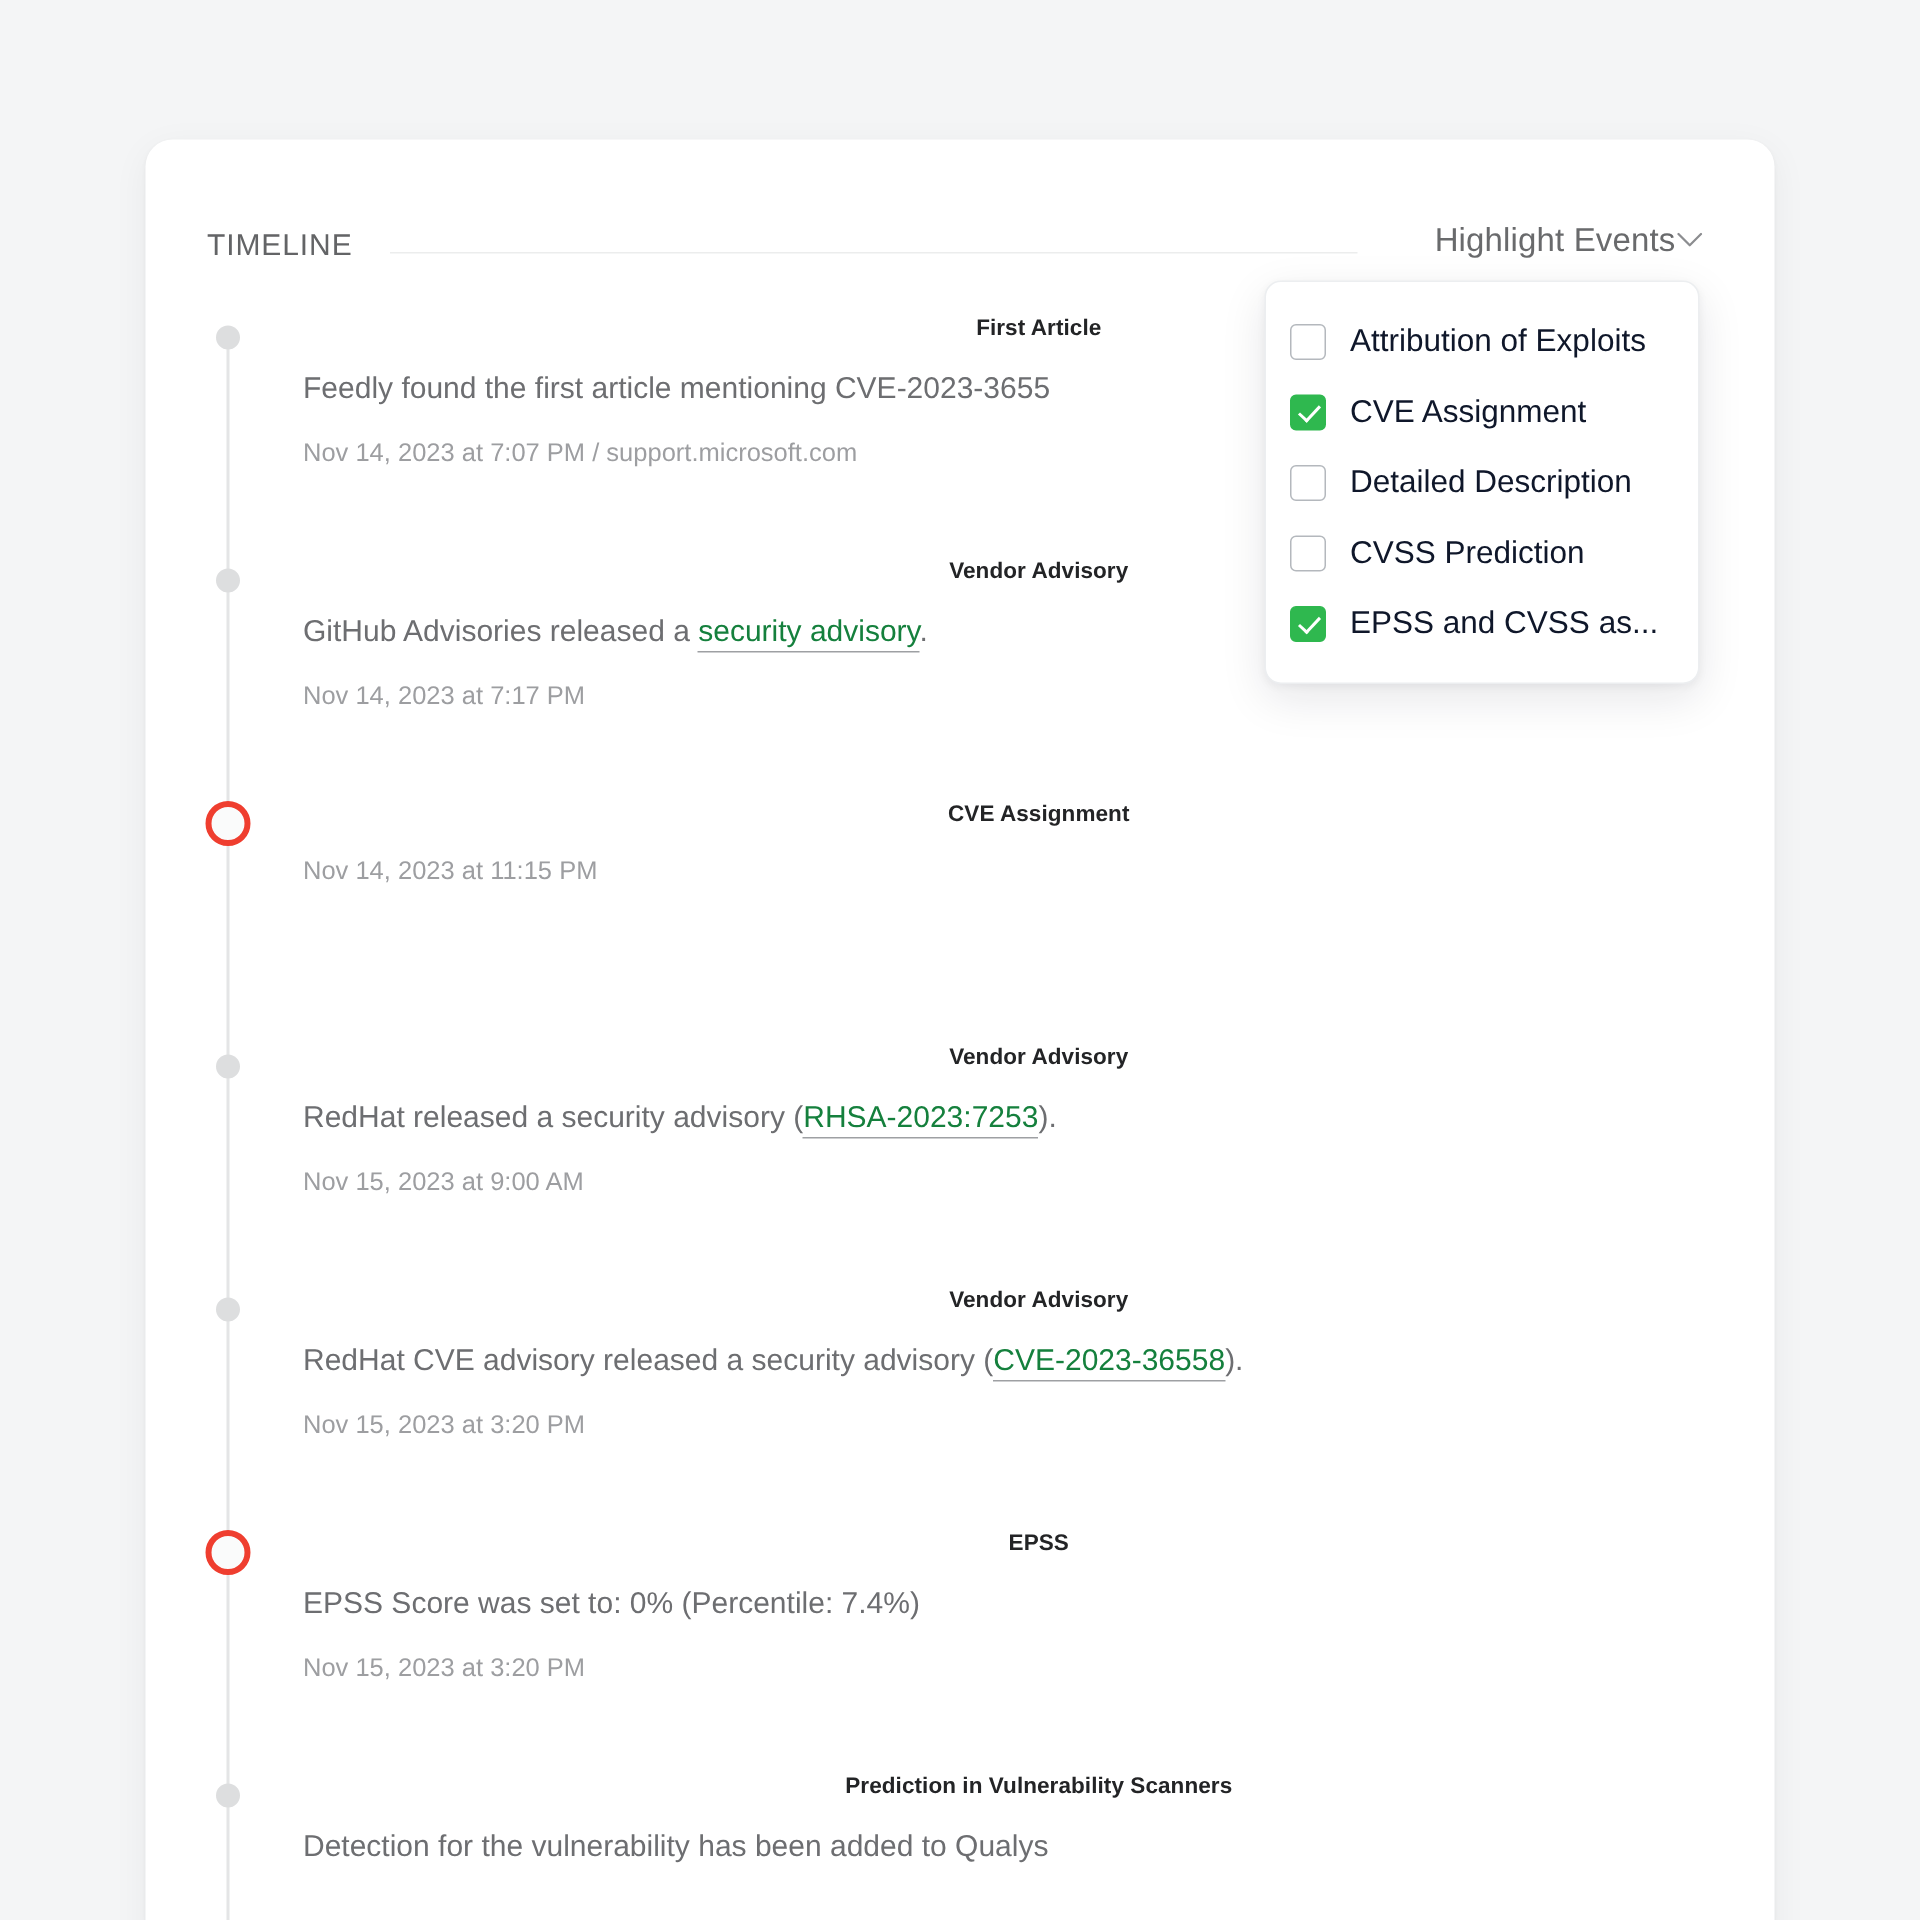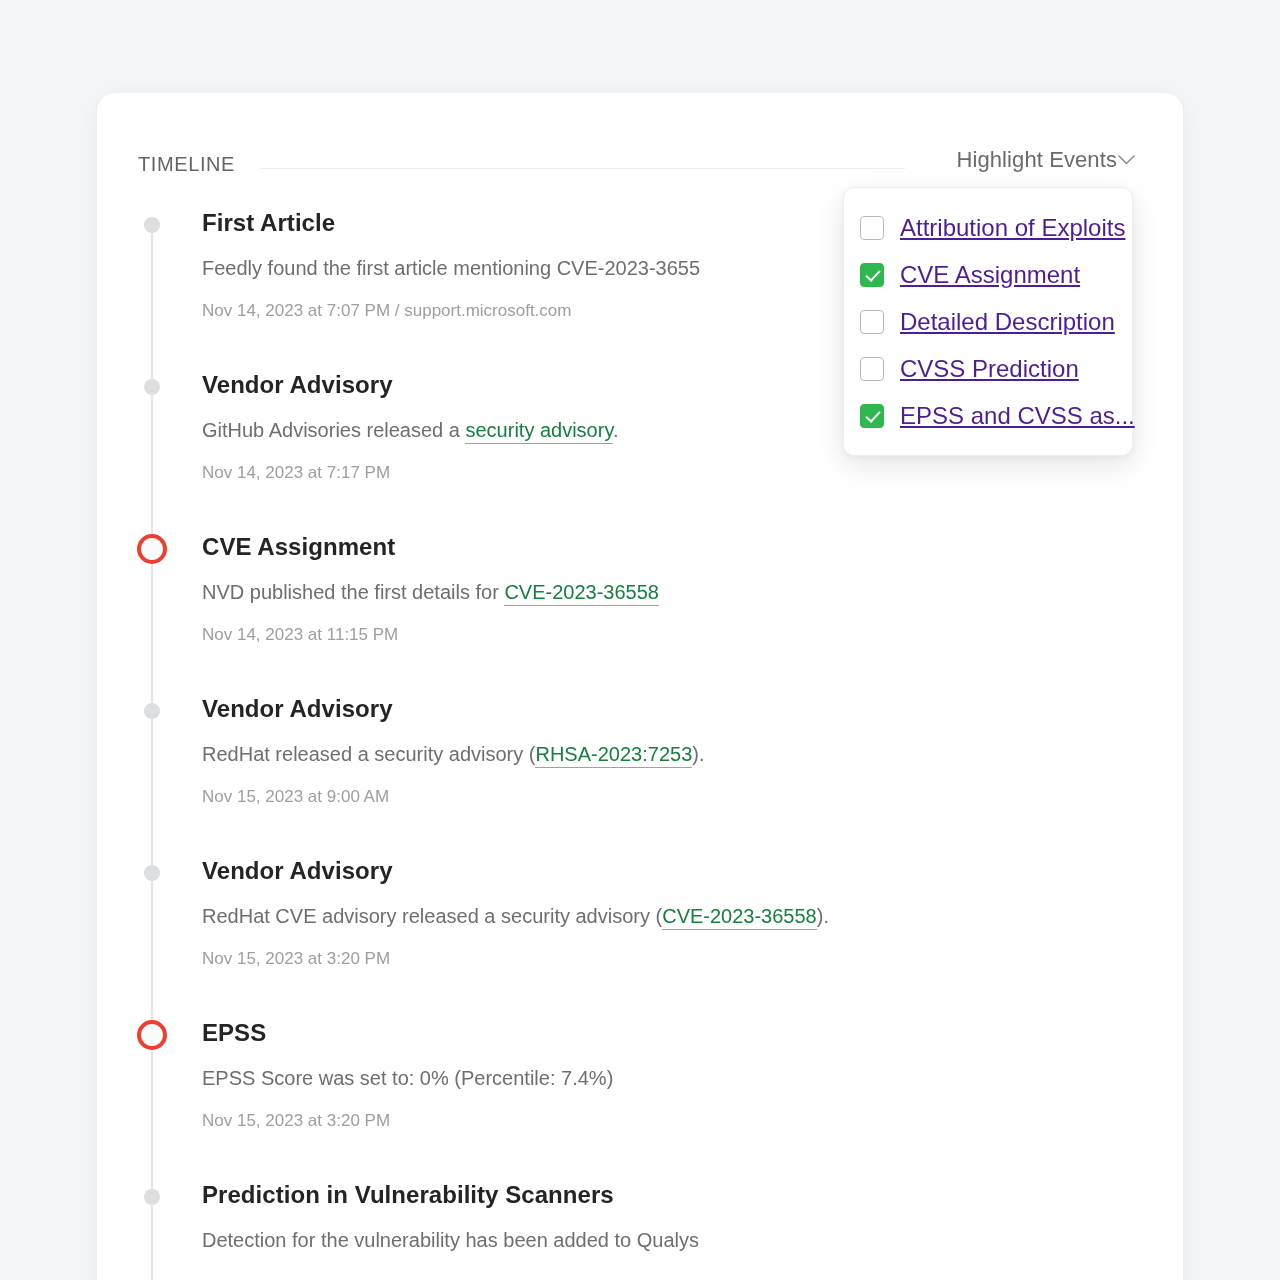--- a/index.html
+++ b/index.html
@@ -122,24 +122,23 @@
     left: 7.5px;
     top: 3.5px;
     width: 6px;
     height: 12px;
     border: solid #ffffff;
     border-width: 0 2.8px 2.8px 0;
     transform: rotate(43deg);
   }
 
   .dd-label {
-    font-size: 24px;
-    color: #4c1d95;
+    font-size: 21px;
+    color: #0f172a;
     white-space: nowrap;
-    text-decoration: underline;
   }
 
   
   .timeline {
     position: absolute;
     left: 0;
     top: 92px;
     width: 100%;
     padding-bottom: 40px;
   }
@@ -173,26 +172,27 @@
     left: 40px;
     top: 25px;
     width: 30px;
     height: 30px;
     border-radius: 50%;
     background: #fafbfb;
     border: 4.5px solid #ef3e2f;
   }
 
   .event-title {
-    font-size: 24px;
+    font-size: 15px;
     font-weight: bold;
     color: #232426;
     letter-spacing: 0.05px;
     line-height: 1;
     padding-top: 26px;
+    text-align: center;
   }
 
   .event-desc {
     font-size: 20px;
     color: #6d6e71;
     margin-top: 22px;
     line-height: 1.15;
     white-space: nowrap;
   }
 
@@ -265,21 +265,20 @@
         </div>
         <div class="event">
           <span class="marker"></span>
           <div class="event-title">Vendor Advisory</div>
           <div class="event-desc"><span>GitHub Advisories released a </span><span class="lnk">security advisory</span><span>.</span></div>
           <div class="event-time">Nov 14, 2023 at 7:17 PM</div>
         </div>
         <div class="event">
           <span class="marker highlight"></span>
           <div class="event-title">CVE Assignment</div>
-          <div class="event-desc"><span>NVD published the first details for </span><span class="lnk">CVE-2023-36558</span></div>
           <div class="event-time">Nov 14, 2023 at 11:15 PM</div>
         </div>
         <div class="event">
           <span class="marker"></span>
           <div class="event-title">Vendor Advisory</div>
           <div class="event-desc"><span>RedHat released a security advisory (</span><span class="lnk">RHSA-2023:7253</span><span>).</span></div>
           <div class="event-time">Nov 15, 2023 at 9:00 AM</div>
         </div>
         <div class="event">
           <span class="marker"></span>

